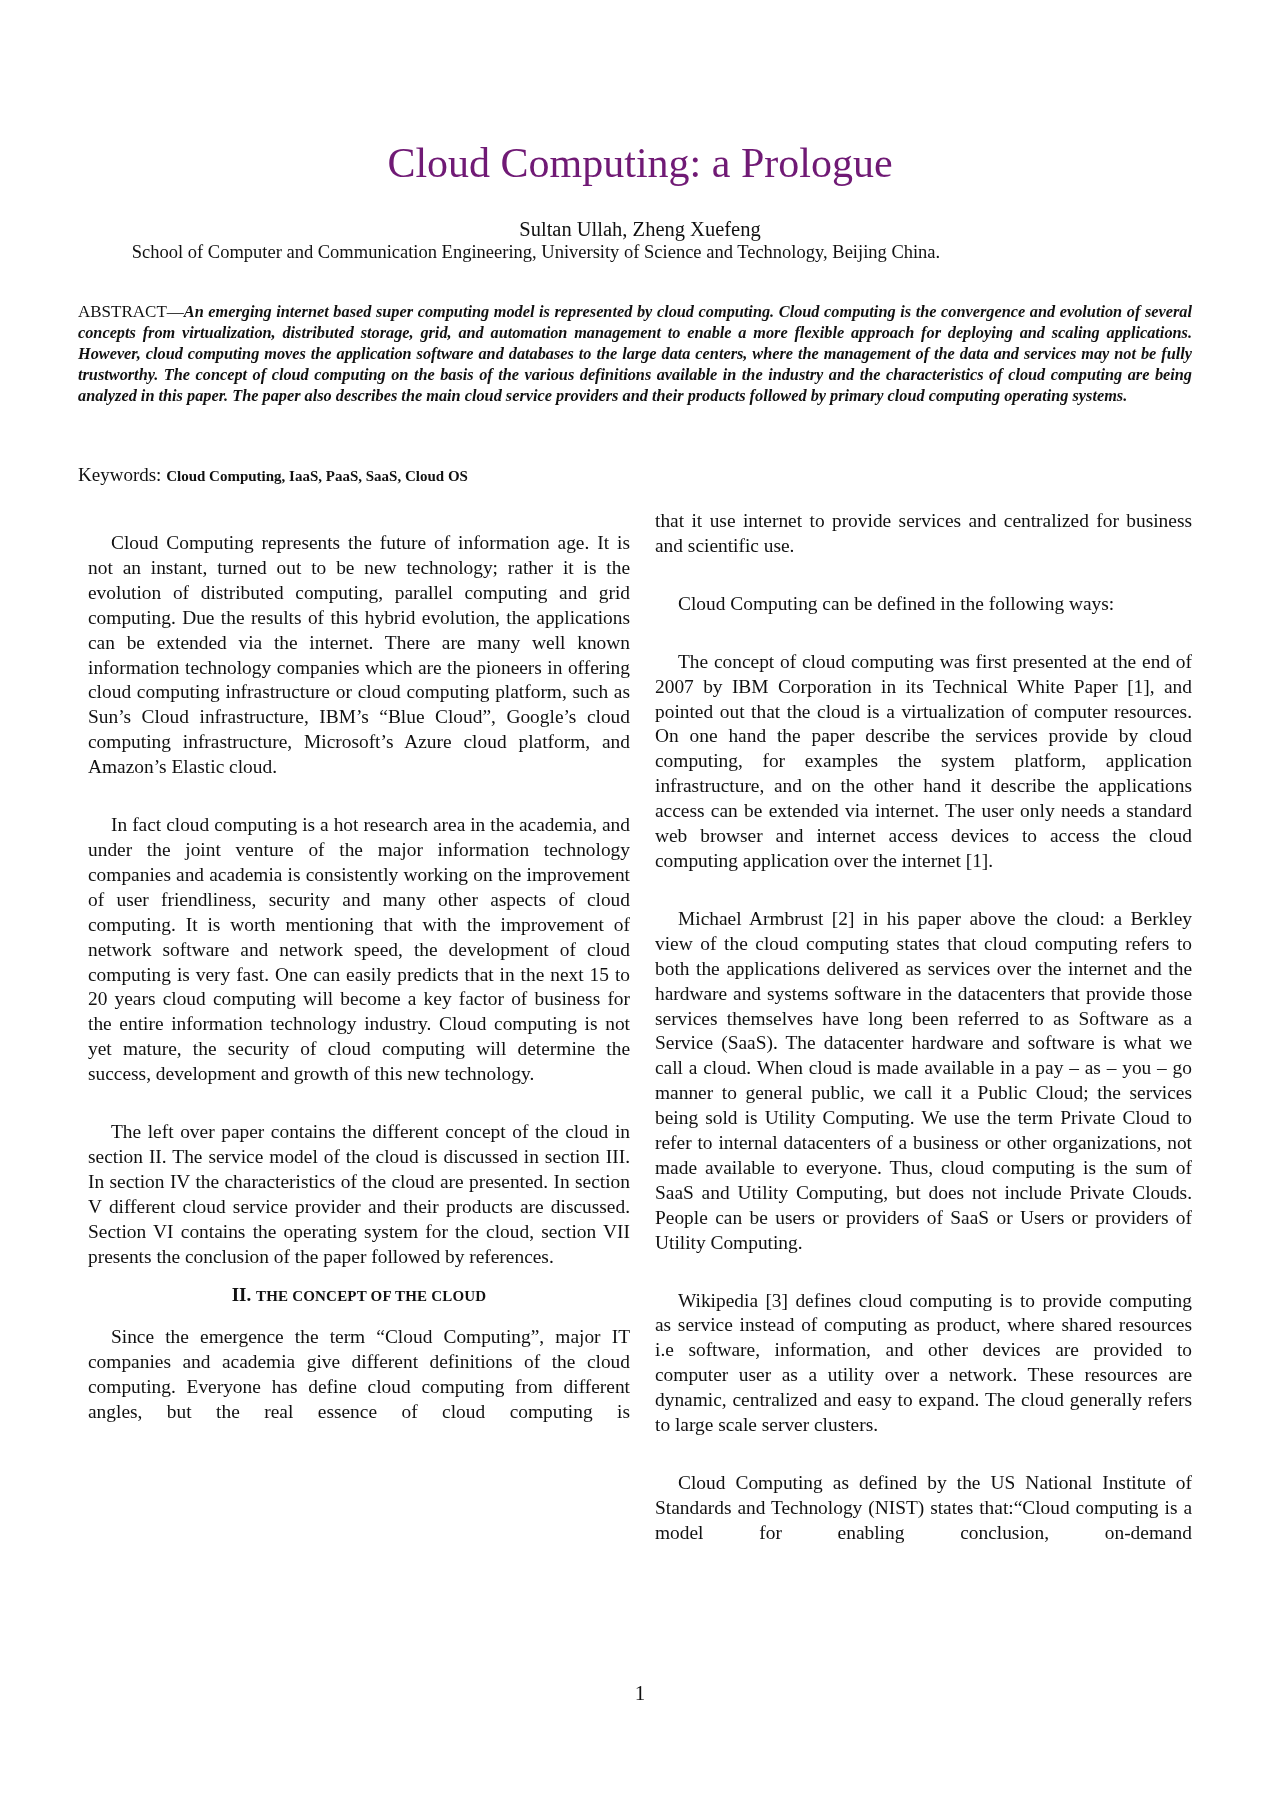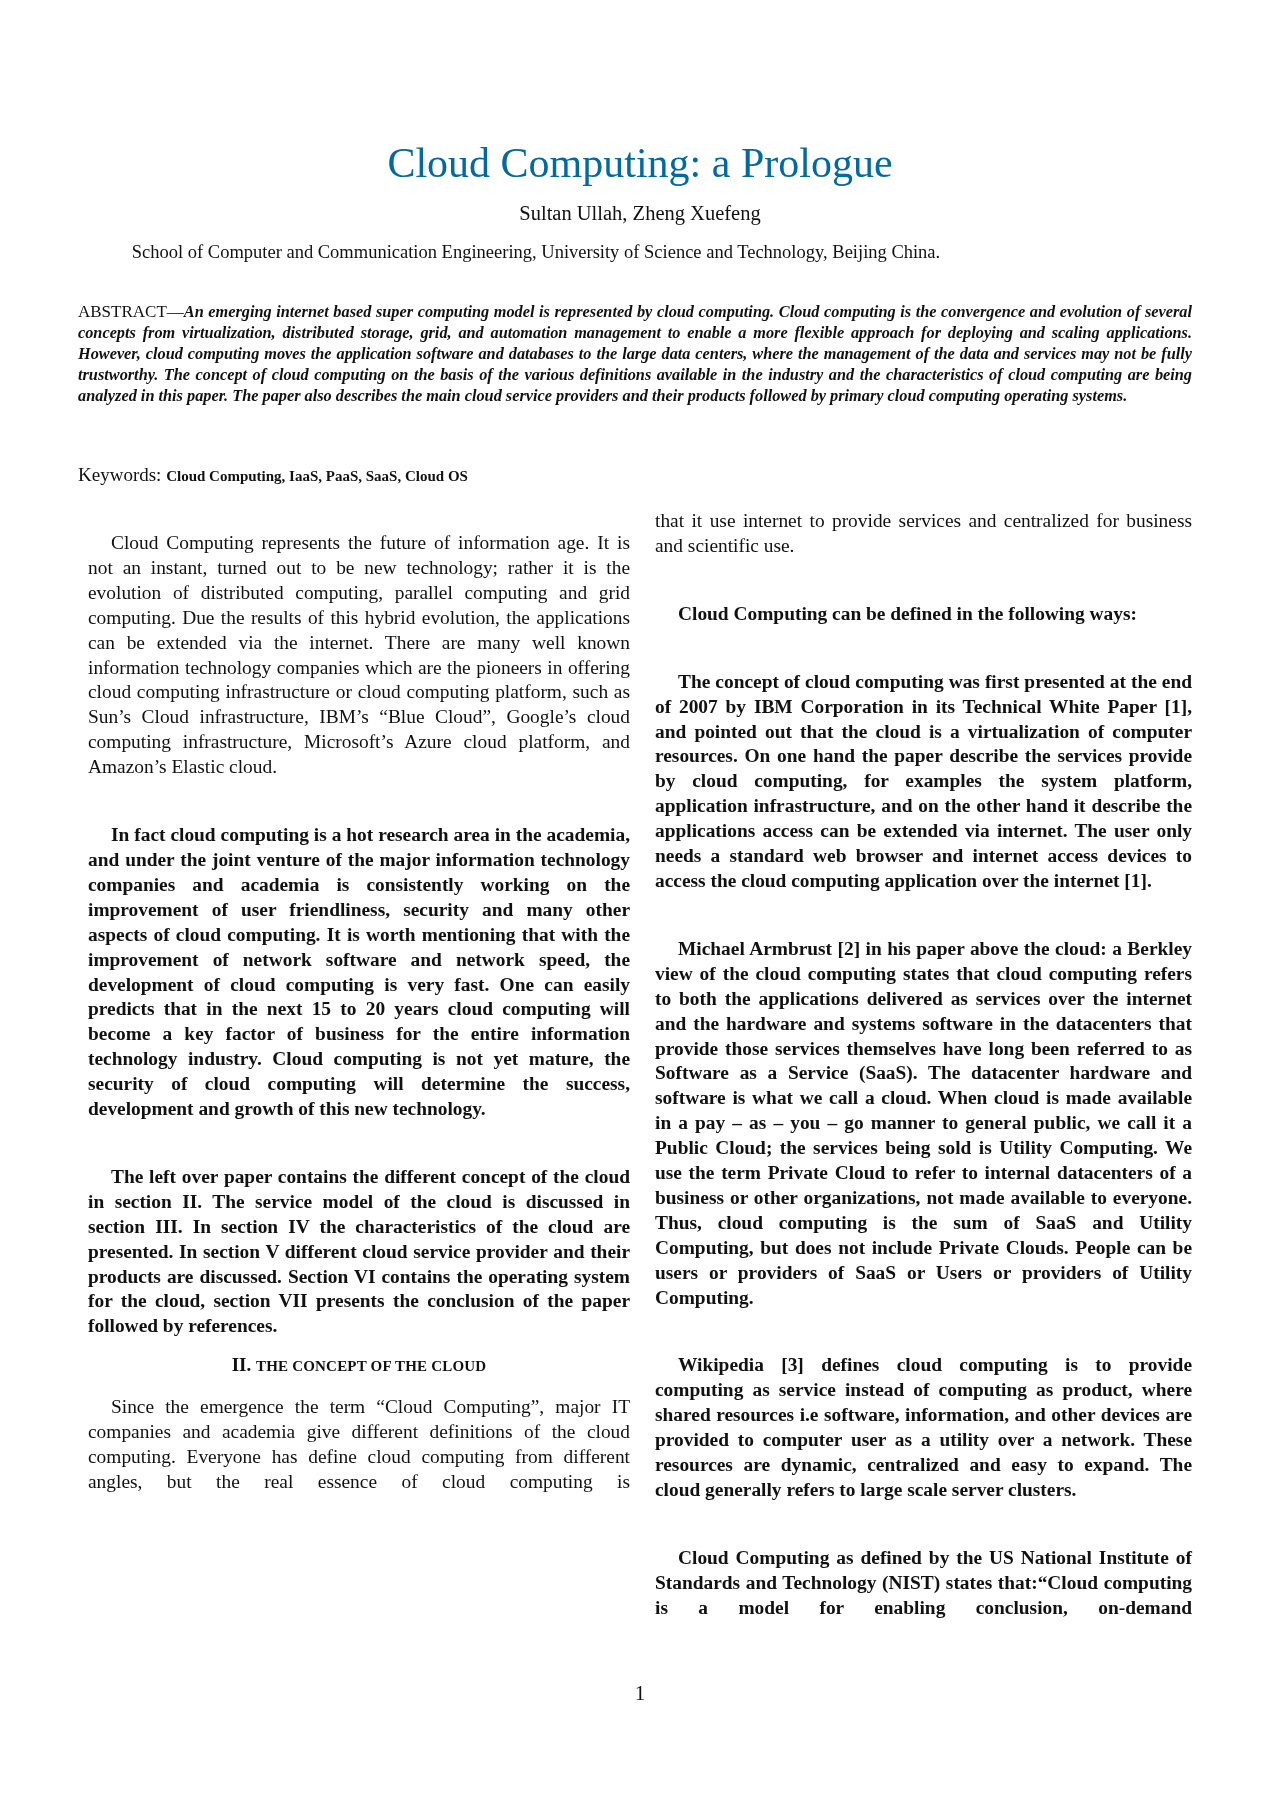--- a/index.html
+++ b/index.html
@@ -1,36 +1,36 @@
 <!DOCTYPE html>
 <html><head>
 <meta charset="utf-8">
 <style>
   html, body { margin: 0; padding: 0; background: #ffffff; }
   body { width: 1280px; height: 1811px; position: relative; overflow: hidden;
          font-family: "Liberation Serif", "DejaVu Serif", serif; color: #111; }
   .page { position: absolute; left: 0; top: 0; width: 1280px; height: 1811px; }
   .title { position: absolute; top: 138px; left: 0; width: 1280px; text-align: center;
-           font-size: 42px; line-height: 50px; color: #0369a1; }
-  .authors { position: absolute; top: 200px; left: 0; width: 1280px; text-align: center;
+           font-size: 42px; line-height: 50px; color: #701a75; }
+  .authors { position: absolute; top: 216px; left: 0; width: 1280px; text-align: center;
              font-size: 20.5px; line-height: 26px; }
   .affil { position: absolute; top: 240px; left: 0; width: 1072px; text-align: center;
            font-size: 18.5px; line-height: 24px; }
   .abstract { position: absolute; top: 301px; left: 78px; width: 1114px;
               font-size: 16.3px; line-height: 21px; text-align: justify; }
   .abstract .label { font-style: normal; font-weight: normal; font-size: 17px; }
   .abstract .text { font-style: italic; font-weight: bold; }
   .keywords { position: absolute; top: 462px; left: 78px; font-size: 19px; line-height: 26px; }
   .keywords .kw { font-weight: bold; font-size: 15px; }
   .col { position: absolute; width: 542px; font-size: 19.4px; line-height: 24.9px; }
   .col-left { left: 88px; top: 531px; }
   .col-right { left: 655px; top: 509px; width: 537px; }
   .col p { margin: 0; text-align: justify; text-indent: 23px; }
   .col p.cont { text-indent: 0; }
-  .col p.gap { margin-top: 43px; font-weight: bold; }
+  .col p.gap { margin-top: 33px; }
   .heading { text-align: center; font-weight: bold; margin: 0; font-size: 19px; line-height: 25px; }
   .heading .sc { font-size: 15px; letter-spacing: 0.2px; }
   .heading .sc-lg { font-size: 19px; }
   .heading.h2 { margin-top: 13px; margin-bottom: 16px; }
   .heading.h2 .sc { font-size: 15px; }
   .pagenum { position: absolute; top: 1680px; left: 0; width: 1280px; text-align: center;
              font-size: 21px; line-height: 26px; }
 </style>
 </head>
 <body>

